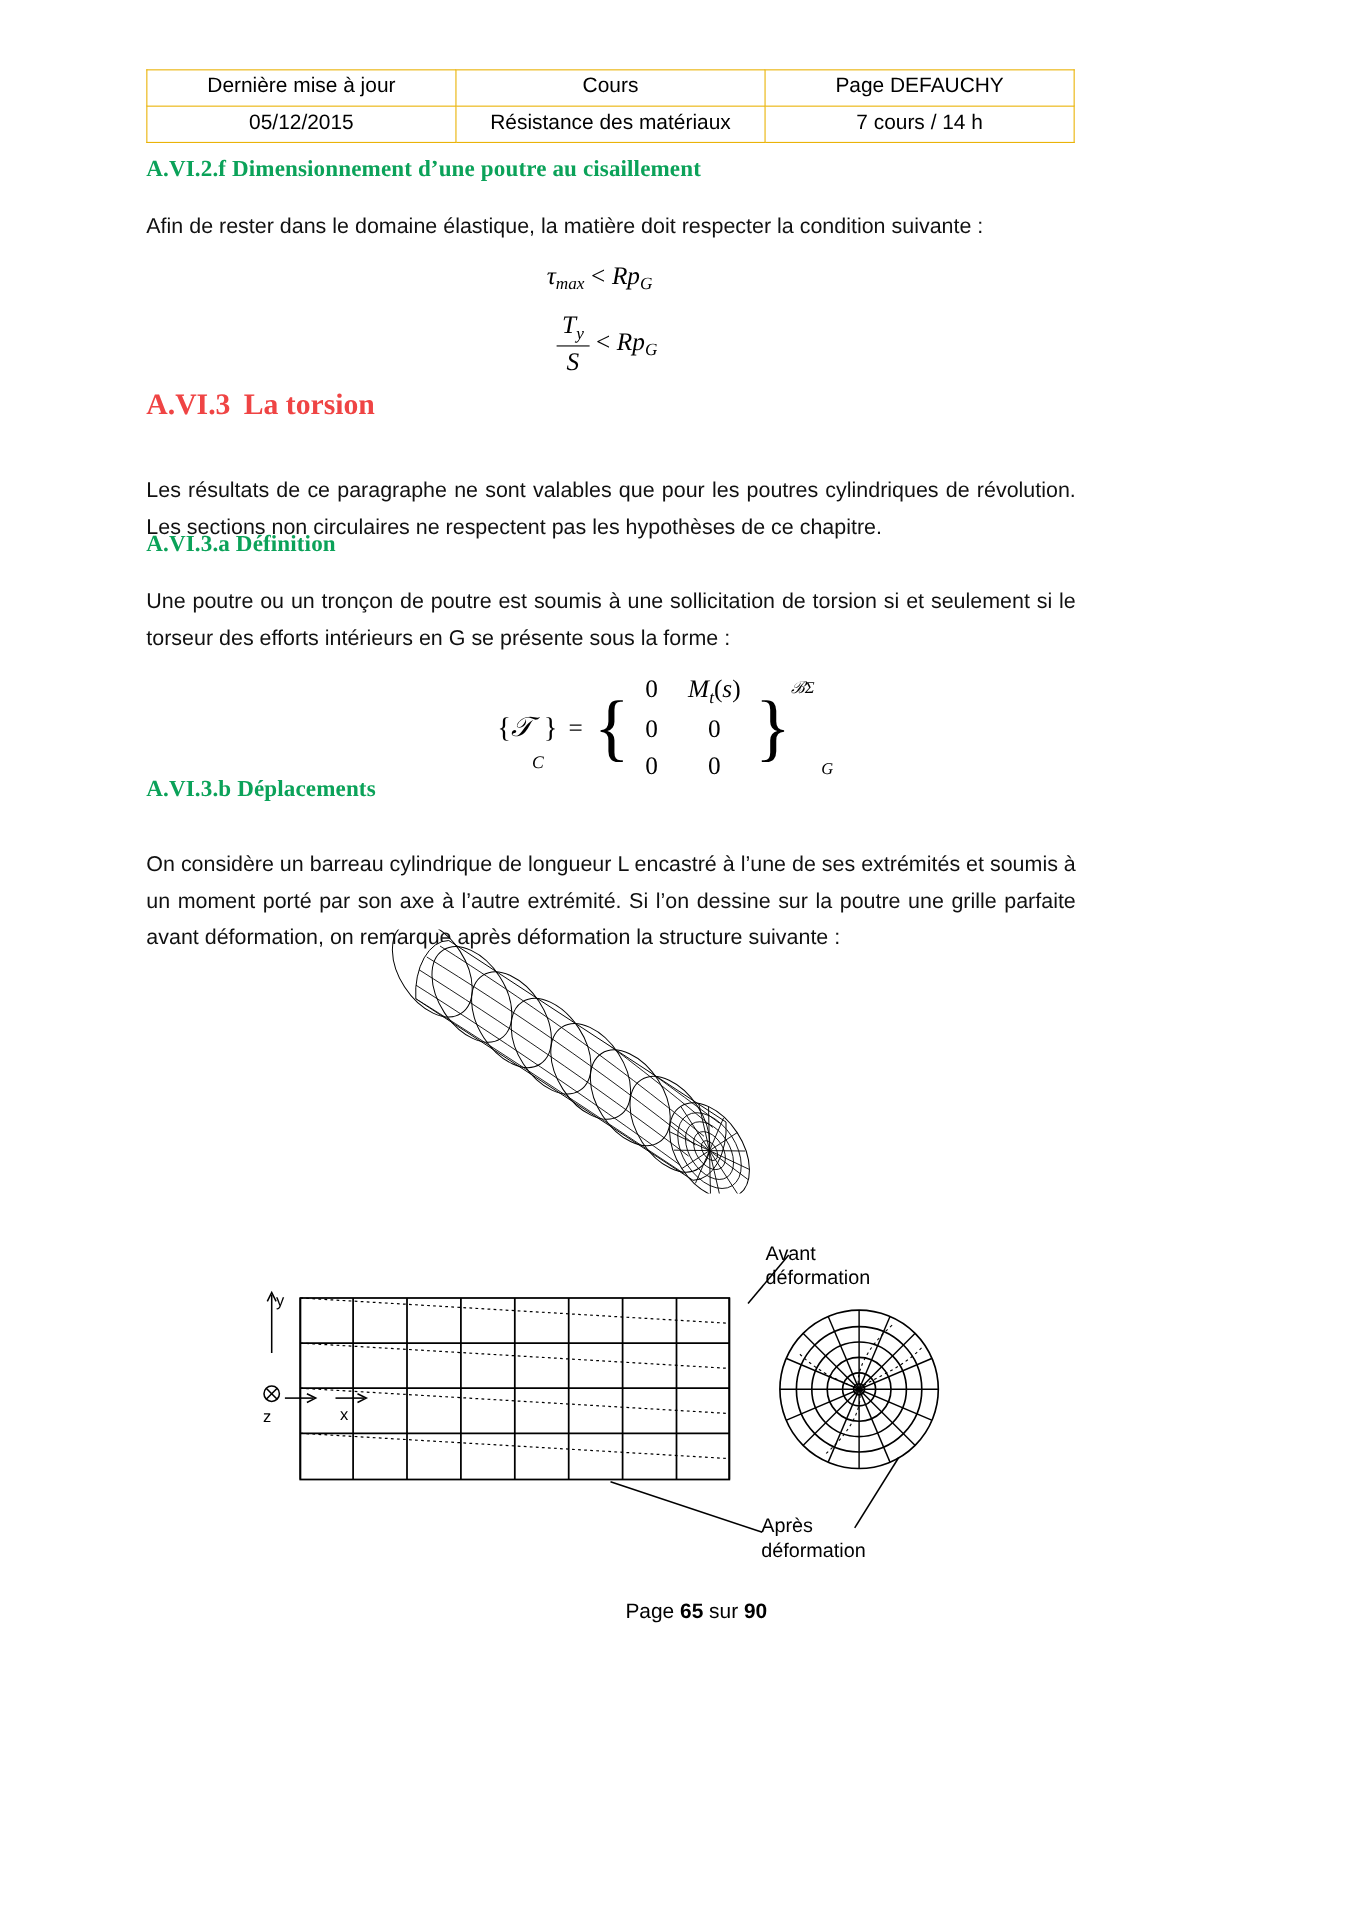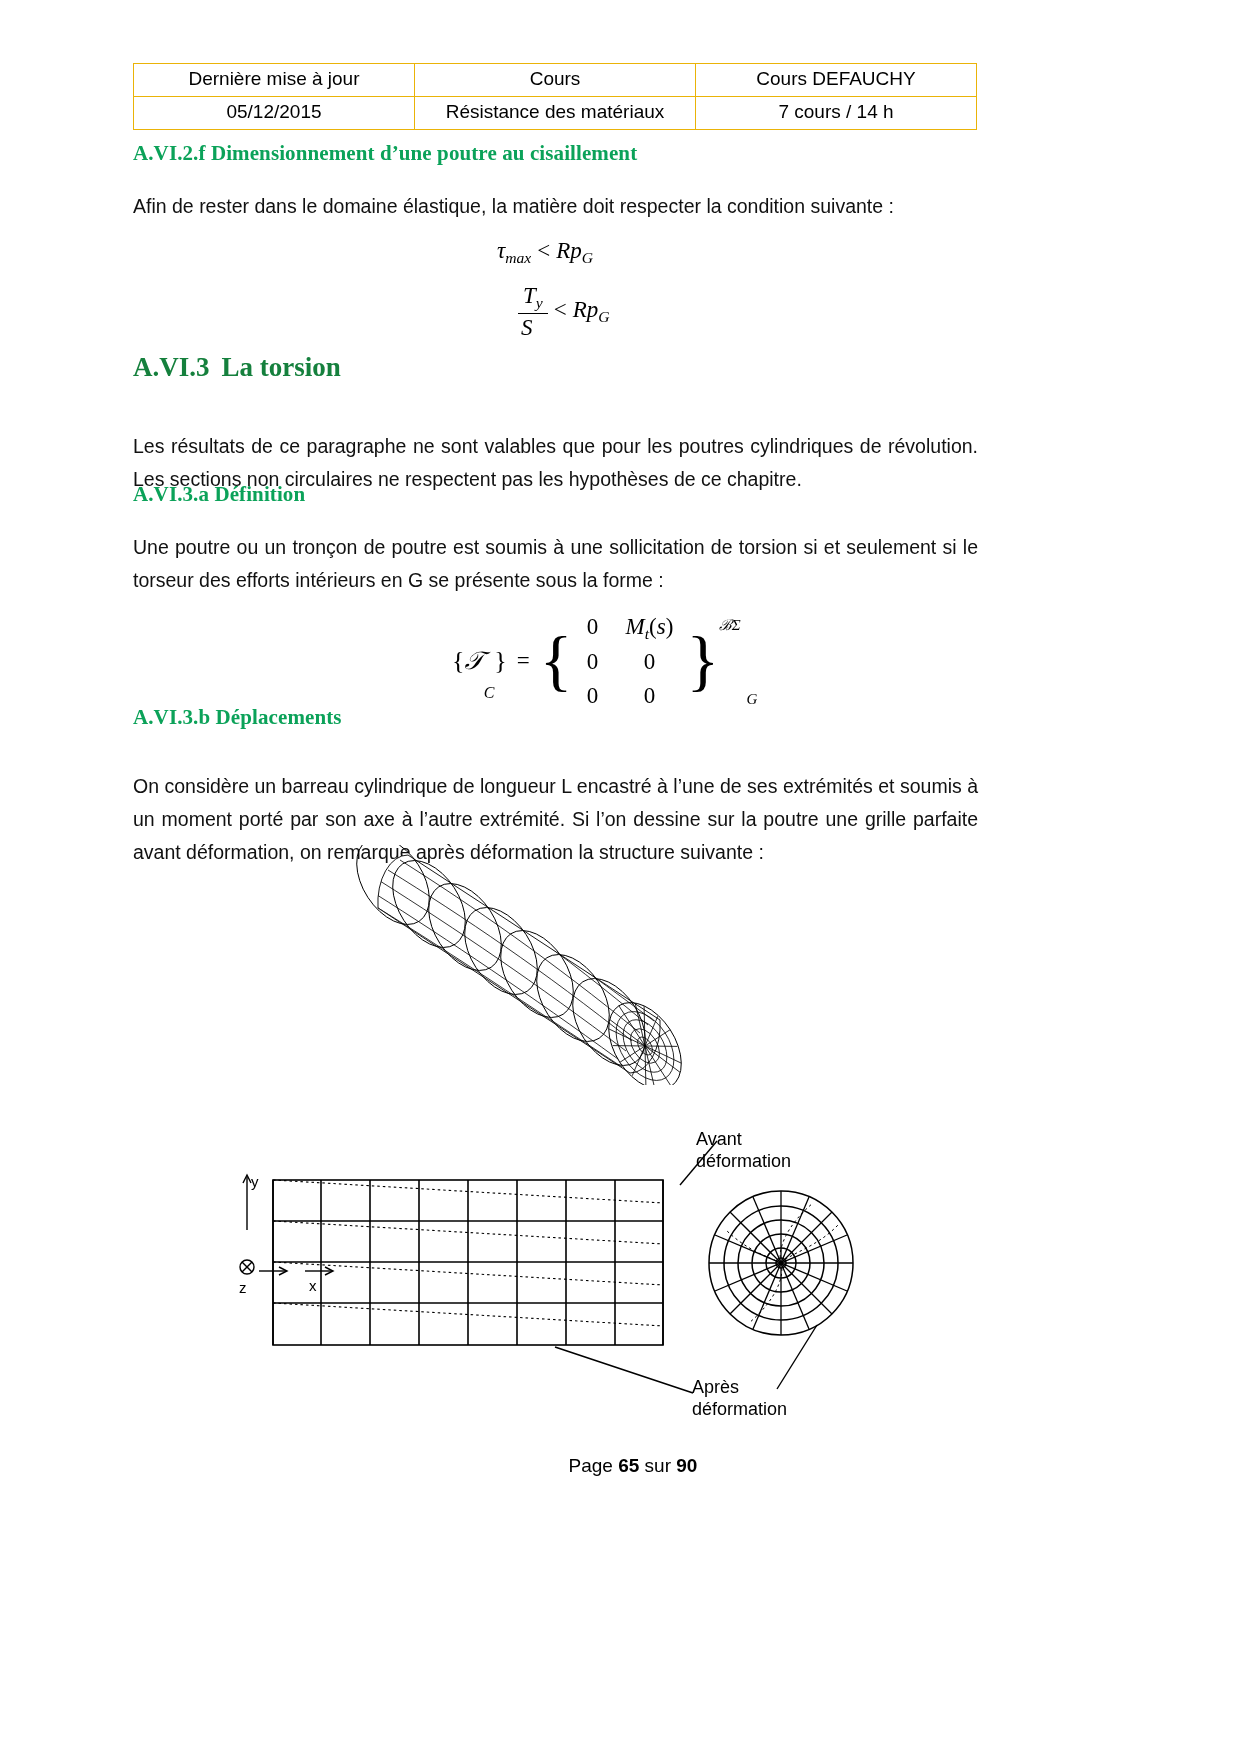--- a/index.html
+++ b/index.html
@@ -39,21 +39,21 @@
     font-size:21px;
     color:#0BA259;
     letter-spacing:0.1px;
     white-space:nowrap;
   }
   .h2 {
     position:absolute;
     font-family:"Liberation Serif", serif;
     font-weight:bold;
     font-size:27px;
-    color:#15803d;
+    color:#ef4444;
     white-space:nowrap;
   }
   .h2 .num { margin-right:12px; }
 
   
   .para {
     position:absolute;
     font-family:"Liberation Sans", sans-serif;
     font-size:19.5px;
     line-height:33px;
@@ -67,21 +67,21 @@
     position:absolute;
     font-family:"Liberation Serif", serif;
     font-style:italic;
     font-size:23px;
     color:#000;
     white-space:nowrap;
   }
   .math .sub  { font-size:0.68em; vertical-align:-0.32em; font-style:italic; }
   .math .op   { font-style:normal; padding:0 6px; }
   .frac { display:inline-block; vertical-align:middle; text-align:center; }
-  .frac .num { display:block; border-bottom:1.4px solid #000; padding:0 5px 1px 5px;margin-left:12px; }
+  .frac .num { display:block; border-bottom:1.4px solid #000; padding:0 5px 1px 5px; }
   .frac .den { display:block; padding:1px 5px 0 5px; }
 
   .matrix-wrap { position:absolute; display:flex; align-items:center;
                  font-family:"Liberation Serif", serif; font-style:italic; font-size:23px; }
   .brace { font-size:68px; font-style:normal; line-height:0.82; font-family:"Liberation Serif", serif; }
   .brace.thin { font-size:30px; }
   .mcells { display:inline-block; }
   .mrow { display:flex; }
   .mcell { width:74px; text-align:center; line-height:1.45; font-size:23px; }
   .mcell:first-child { width:40px; }
@@ -108,21 +108,21 @@
   <table class="hdr-table">
     <colgroup>
         <col class="c1">
         <col class="c2">
         <col class="c3">
       </colgroup>
     <tbody>
       <tr>
         <td>Dernière mise à jour</td>
         <td>Cours</td>
-        <td>Cours DEFAUCHY</td>
+        <td>Page DEFAUCHY</td>
       </tr>
       <tr>
         <td>05/12/2015</td>
         <td>Résistance des matériaux</td>
         <td>7 cours / 14 h</td>
       </tr>
     </tbody>
   </table>
 
   <div class="h3" style="left:133px; top:141px;">A.VI.2.f Dimensionnement d’une poutre au cisaillement</div>

